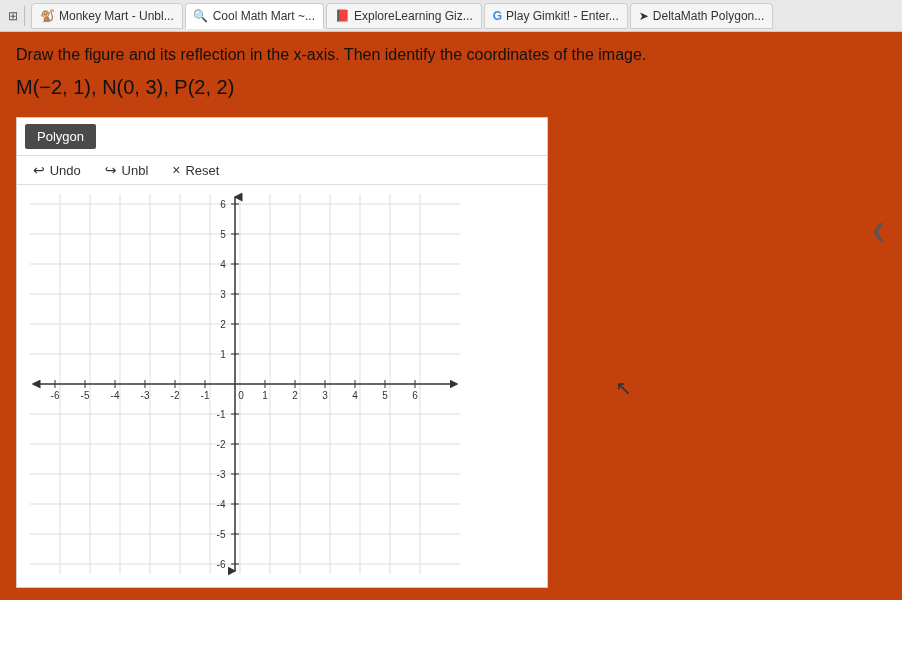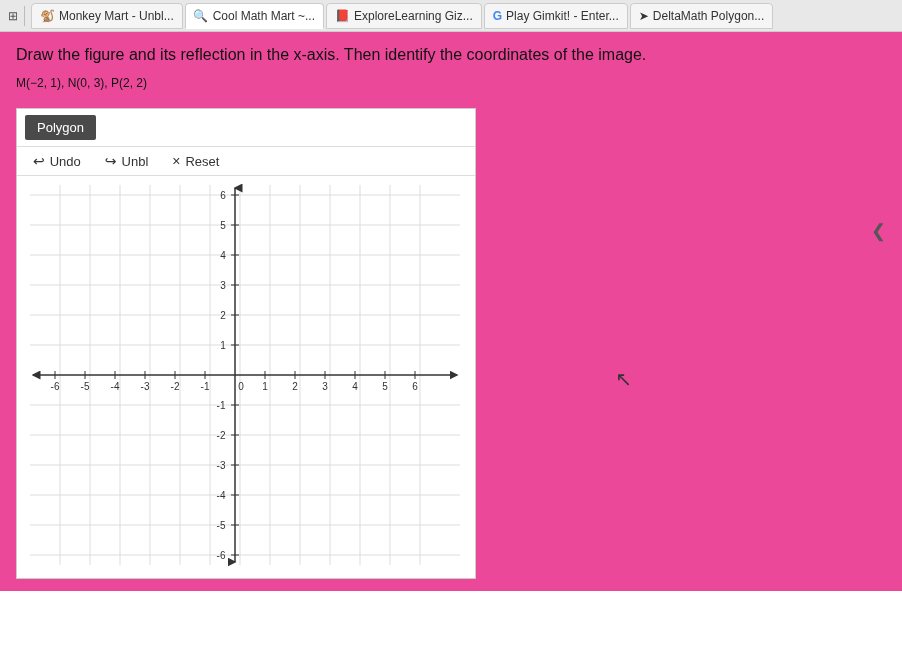--- a/index.html
+++ b/index.html
@@ -49,41 +49,41 @@
       height: 26px;
     }
     .tab-item.active {
       background: #fff;
       border-bottom: 1px solid #fff;
     }
 
     
     .main-content {
       padding: 12px 16px;
-      background: #ec4899;
+      background: #c2410c;
     }
 
     .instruction-text {
       font-size: 16px;
       color: #111;
       margin-bottom: 10px;
       line-height: 1.4;
     }
 
     .coordinates-text {
-      font-size: 12px;
+      font-size: 20px;
       color: #111;
       margin-bottom: 12px;
     }
 
     
     .gizmo-container {
       background: #fff;
       border: 1px solid #ccc;
-      width: 460px;
+      width: 532px;
       padding: 0;
       margin-top: 18px;
     }
 
     .polygon-btn-row {
       padding: 6px 8px;
       border-bottom: 1px solid #ddd;
     }
 
     .polygon-btn {

